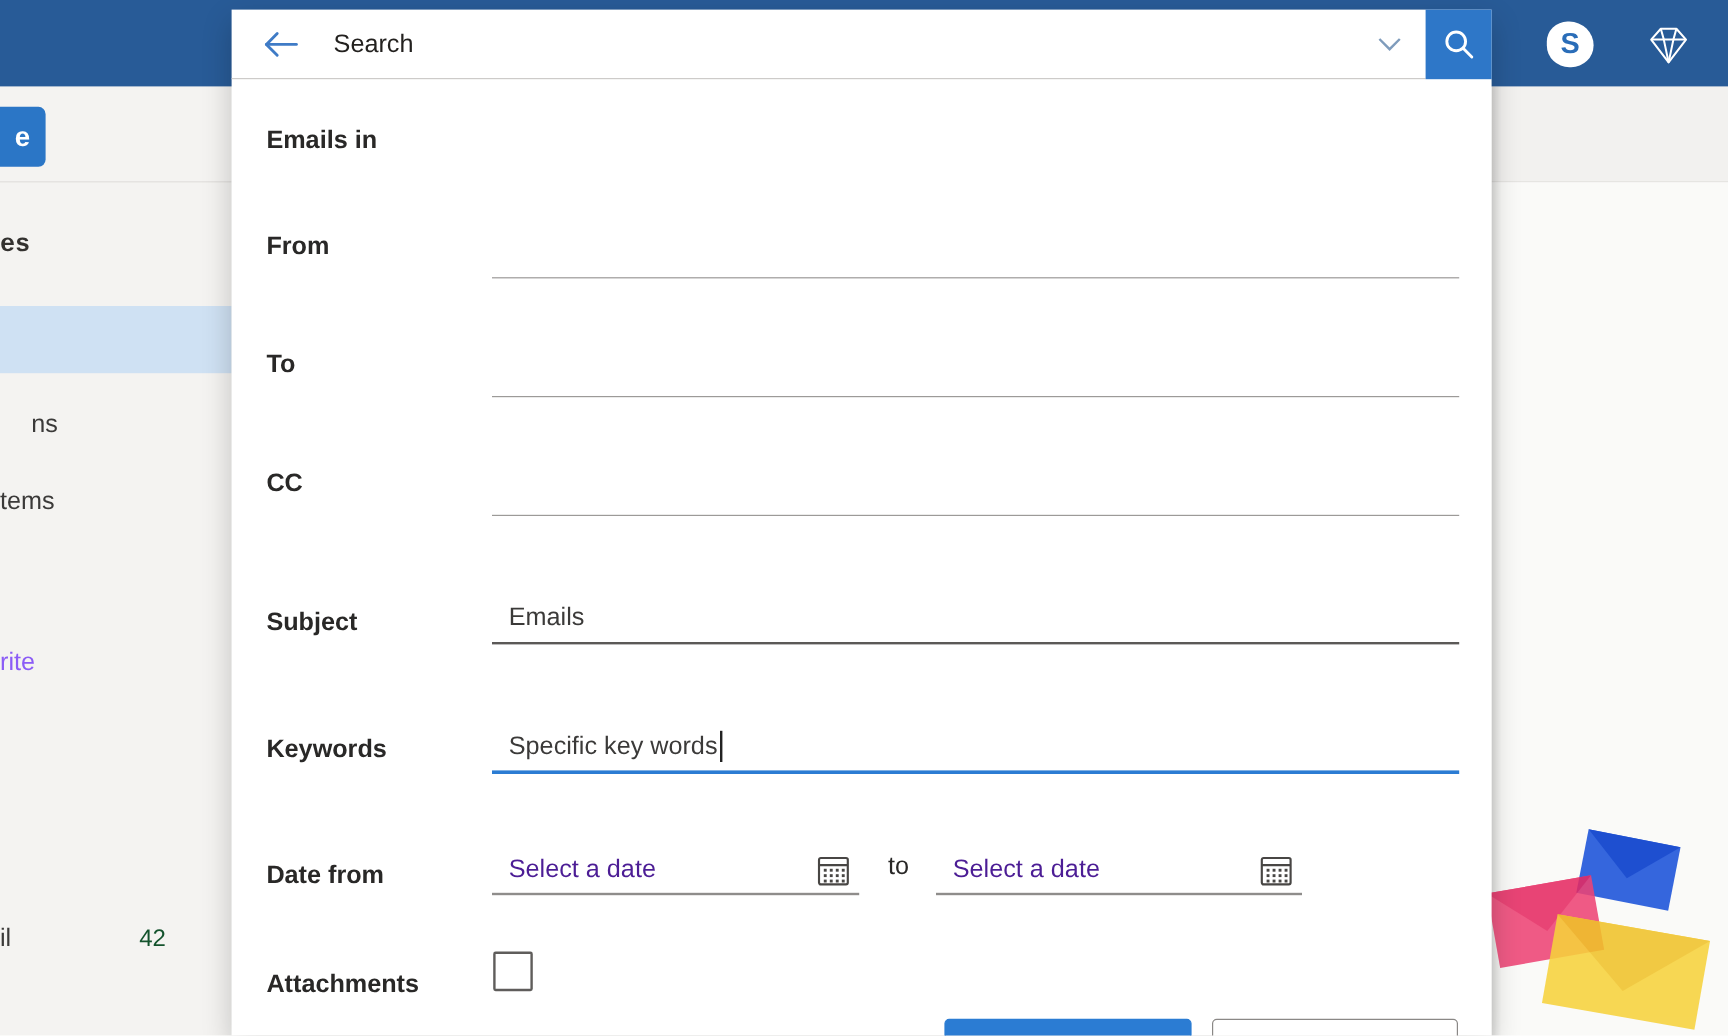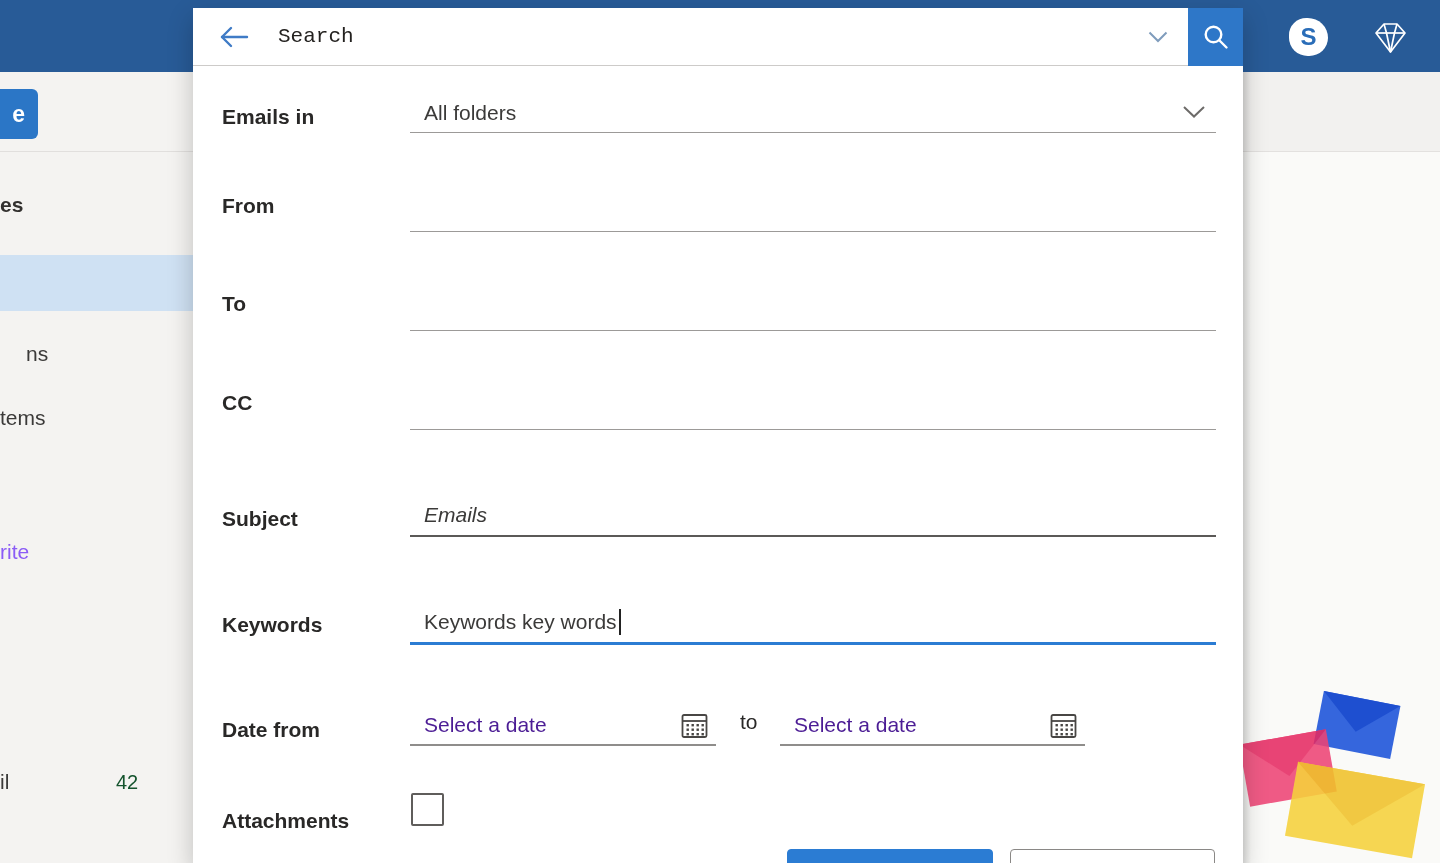--- a/index.html
+++ b/index.html
@@ -16,21 +16,21 @@
   .skype-blob b { color:#2a6db8; font-size:24px; font-family:"Liberation Sans", sans-serif; }
   .diamond { left:1372px; top:20px; width:37px; height:36px; }
 
   
   .sidebar { position:absolute; left:0; top:72px; width:193px; height:791px; background:#f4f3f1; z-index:0; }
   .new-message-button { position:absolute; left:-17px; top:17px; width:55px; height:50px; background:#2b76c6;
     border-radius:6px; color:#fff; font-size:23px; font-weight:700; display:flex; align-items:center;
     justify-content:flex-end; padding-right:13px; cursor:pointer; }
   .sidebar-divider { position:absolute; left:0; top:79px; width:193px; height:1px; background:#e1dfdd; }
   .side-frag { position:absolute; left:0; font-size:21px; color:#3b3a39; cursor:pointer; }
-  .frag-es { top:121px; font-weight:700; color:#33312f; }
+  .frag-es { top:121px; font-weight:700; color:#33312f;font-family:Liberation Mono, monospace; }
   .selected-row { position:absolute; left:0; top:183px; width:193px; height:56px; background:#cfe1f3; cursor:pointer; }
   .frag-ns { top:270px;padding-left:26px; }
   .frag-tems { top:334px; }
   .frag-rite { top:468px; color:#8b5cf6;text-align:center; }
   .frag-il { top:698px; }
   .frag-count { position:absolute; left:116px; top:699px; font-size:20px; color:#14532d; }
 
   
   .right-pane { position:absolute; left:1243px; top:72px; width:197px; height:791px; z-index:0; }
   .rp-top { height:80px; background:#f2f1ef; border-bottom:1px solid #e3e1df; }
@@ -38,35 +38,35 @@
   .rp-shadow { position:absolute; left:0; top:0; width:8px; height:791px;
     background:linear-gradient(to right, rgba(0,0,0,0.10), rgba(0,0,0,0)); }
   .logo { position:absolute; left:-3px; bottom:0; }
 
   
   .search-panel { position:absolute; left:193px; top:8px; width:1050px; height:855px; background:#fff;
     box-shadow:0 10px 24px rgba(0,0,0,0.22); z-index:5; }
   .search-row { position:absolute; left:0; top:0; width:1050px; height:58px; display:flex; }
   .search-input-area { flex:1; display:flex; align-items:center; border-bottom:1px solid #cdcbc9;
     padding-left:25px; cursor:text; }
-  .search-text { margin-left:28px; font-size:21px; color:#23211f; flex:1;font-family:Liberation Mono, monospace; }
+  .search-text { margin-left:28px; font-size:21px; color:#23211f; flex:1; }
   .search-chevron { margin-right:20px; }
   .search-btn { width:55px; height:58px; background:#2e77c8; display:flex; align-items:center;
     justify-content:center; cursor:pointer; }
 
   .f-label { position:absolute; left:29px; font-size:21px; font-weight:700; color:#292827; }
   .f-field { position:absolute; left:217px; width:806px; display:flex; align-items:center;
     border-bottom:1.5px solid #9c9a98; padding-left:14px; cursor:text; }
   .f-value { font-size:21px; color:#3b3a39; }
   .f-placeholder { font-size:21px; color:#4c1d95; }
   .fld-searchin { top:85px; height:40px; cursor:pointer; }
   .fld-from { top:174px; height:50px; }
   .fld-to { top:273px; height:50px; }
   .fld-cc { top:372px; height:50px; }
-  .fld-subject { top:487px; height:42px; border-bottom:2px solid #5b5957;font-style:italic; }
+  .fld-subject { top:487px; height:42px; border-bottom:2px solid #5b5957; }
   .fld-keywords { top:593px; height:44px; border-bottom:3px solid #2b7cd3; }
   .caret { display:inline-block; width:2px; height:26px; background:#222; margin-left:2px; vertical-align:middle; }
   .dropdown-chevron { position:absolute; right:10px; top:12px; }
   .date-field { position:absolute; display:flex; align-items:center; justify-content:space-between;
     border-bottom:2px solid #8f8d8b; padding:0 8px 0 14px; top:698px; height:40px; cursor:pointer; }
   .date-1 { left:217px; width:306px; }
   .date-2 { left:587px; width:305px; }
   .date-sep { position:absolute; left:547px; top:702px; font-size:21px; color:#292827; font-weight:400; }
   .checkbox { position:absolute; left:218px; top:785px; width:33px; height:33px; border:2px solid #5f5d5b;
     border-radius:2px; background:#fff; cursor:pointer; }
@@ -146,44 +146,38 @@
     </div>
     <div class="search-btn">
       <svg width="28" height="28" viewBox="0 0 28 28">
         <circle cx="11.5" cy="11.5" r="7.8" fill="none" stroke="#ffffff" stroke-width="2.4"></circle>
         <line x1="17.5" y1="17.5" x2="24.5" y2="24.5" stroke="#ffffff" stroke-width="2.4" stroke-linecap="round"></line>
       </svg>
     </div>
   </div>
 
   <div class="f-label" style="top:97px">Emails in</div>
-  <div class="f-field fld-searchin">
-    <span class="f-value">All folders</span>
-    <svg class="dropdown-chevron" width="24" height="14" viewBox="0 0 24 14">
-      <polyline points="2,2 12,11.5 22,2" fill="none" stroke="#6d6b69" stroke-width="2"></polyline>
-    </svg>
-  </div>
 
   <div class="f-label" style="top:186px">From</div>
   <div class="f-field fld-from"></div>
 
   <div class="f-label" style="top:284px">To</div>
   <div class="f-field fld-to"></div>
 
   <div class="f-label" style="top:383px">CC</div>
   <div class="f-field fld-cc"></div>
 
   <div class="f-label" style="top:499px">Subject</div>
   <div class="f-field fld-subject">
     <span class="f-value">Emails</span>
   </div>
 
   <div class="f-label" style="top:605px">Keywords</div>
   <div class="f-field fld-keywords">
-    <span class="f-value">Keywords key words</span>
+    <span class="f-value">Specific key words</span>
       <span class="caret"></span>
   </div>
 
   <div class="f-label" style="top:710px">Date from</div>
   <div class="date-field date-1">
     <span class="f-placeholder">Select a date</span>
     <svg width="27" height="28" viewBox="0 0 27 28">
       <g fill="none" stroke="#484644" stroke-width="1.8">
         <rect x="1.5" y="4" width="24" height="22" rx="1.5"></rect>
         <line x1="1.5" y1="10" x2="25.5" y2="10"></line>

